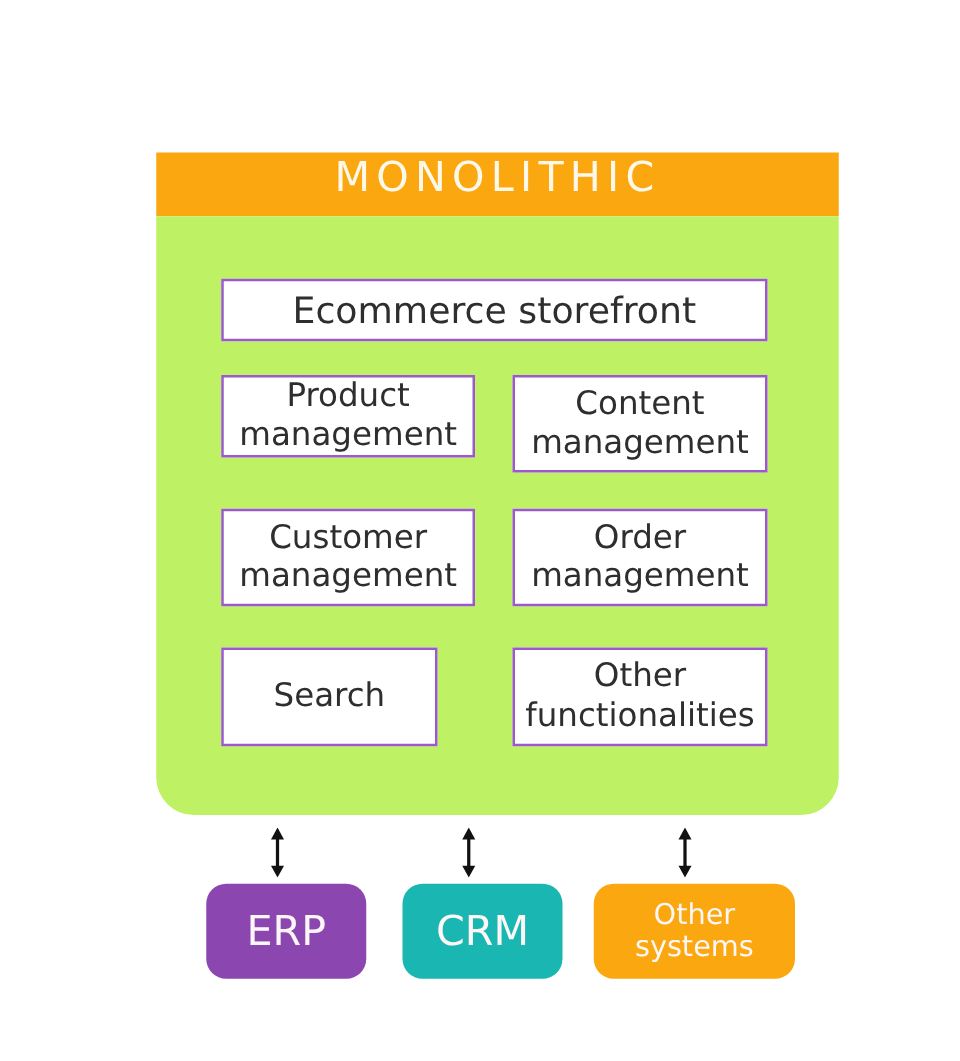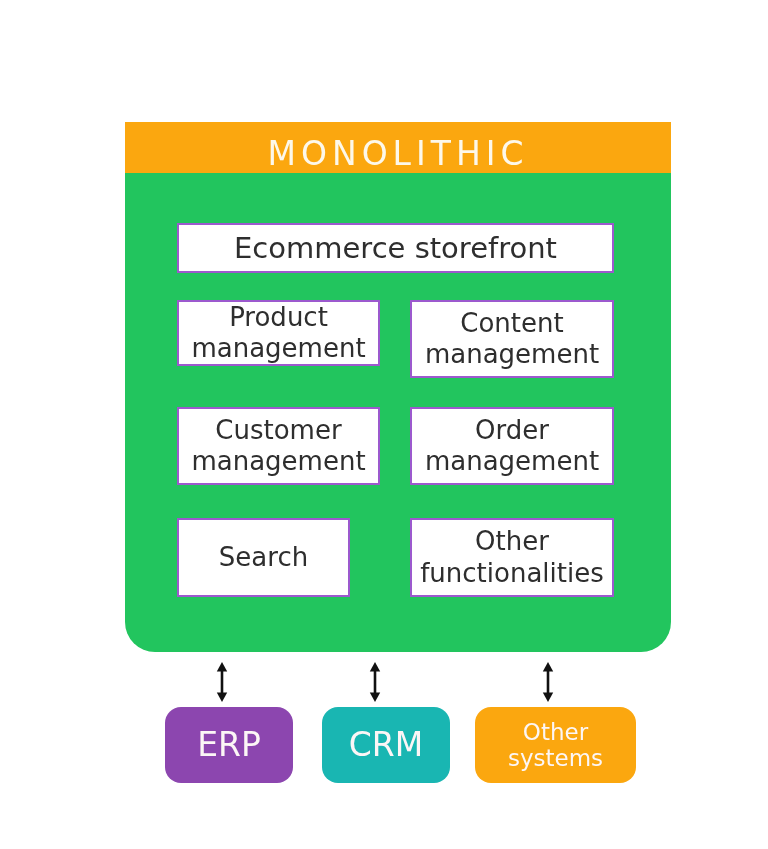--- a/index.html
+++ b/index.html
@@ -13,34 +13,34 @@
     height: 849px;
     background: #ffffff;
     overflow: hidden;
   }
   .header {
     position: absolute;
     left: 125px; top: 122px;
     width: 546px; height: 51px;
     background: #FBA70F;
     display: flex;
-    align-items: flex-end;
+    align-items: flex-start;
     justify-content: center;
   }
   .header-title {
     color: #FDF8EA;
     font-size: 33px;
     font-weight: 400;
     letter-spacing: 5px;
   }
   .container {
     position: absolute;
     left: 125px; top: 173px;
     width: 546px; height: 479px;
-    background: #22c55e;
+    background: #bef264;
     border-radius: 0 0 30px 30px;
   }
   .module {
     position: absolute;
     background: #ffffff;
     border: 2px solid #9C59CE;
     box-sizing: border-box;
     display: flex;
     align-items: center;
     justify-content: center;

